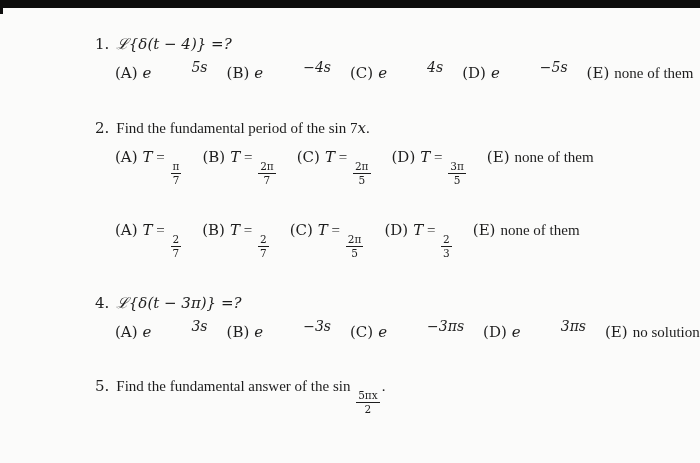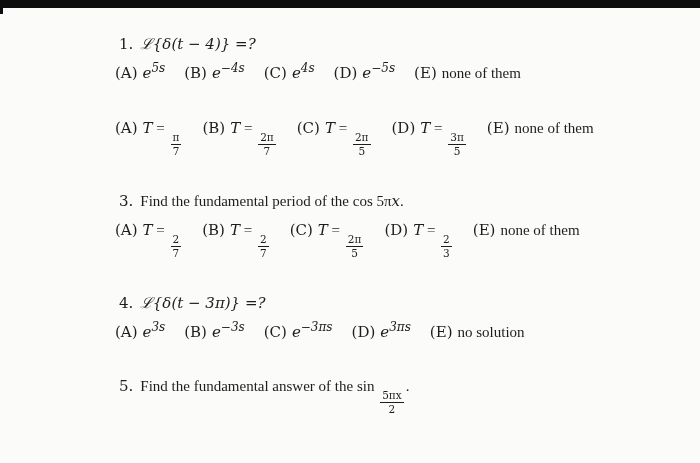--- a/index.html
+++ b/index.html
@@ -42,21 +42,20 @@
   .question {
     margin-top: 34px;
     margin-left: 17px;
   }
   .question.first {
     margin-top: 13px;
   }
   .prompt {
     margin-bottom: 9px;
     white-space: nowrap;
-    margin-left: 24px;
   }
   .qnum {
     margin-right: 7px;
   }
   .options-line {
     margin-left: 20px;
     white-space: nowrap;
   }
   .option {
     margin-right: 19px;
@@ -66,23 +65,24 @@
     margin-right: 5px;
   }
   .math {
     font-style: italic;
   }
   .txt {
     font-style: normal;
     font-family: Liberation Serif, serif;
   }
   sup {
-    font-size: 12px;
+    font-size: 14px;
     line-height: 0;
     font-style: italic;
+    margin-left: 40px;
   }
   .frac {
     display: inline-flex;
     flex-direction: column;
     align-items: center;
     vertical-align: -8px;
     line-height: 1.05;
     font-size: 10.5px;
     margin: 0 2px;
   }
@@ -100,36 +100,36 @@
 <div class="top-bar"></div>
 <div class="left-notch"></div>
 
 <div class="page">
   <div id="question-list">
       <div class="question first">
         <div class="prompt"><span class="qnum">1.</span><span class="math">ℒ{δ(t − 4)} =?</span></div>
         <div class="options-line"><span class="option"><span class="opt-label">(A)</span><span class="math">e<sup>5s</sup></span></span><span class="option"><span class="opt-label">(B)</span><span class="math">e<sup>−4s</sup></span></span><span class="option"><span class="opt-label">(C)</span><span class="math">e<sup>4s</sup></span></span><span class="option"><span class="opt-label">(D)</span><span class="math">e<sup>−5s</sup></span></span><span class="option"><span class="opt-label">(E)</span><span class="txt">none of them</span></span></div>
       </div>
       <div class="question">
+        <div class="prompt"><span class="qnum">2.</span><span class="txt">Find the fundamental period of the sin 7</span><span class="math">x</span><span class="txt">.</span></div>
         <div class="options-line"><span class="option"><span class="opt-label">(A)</span><span class="math">T</span><span class="txt"> = </span><span class="frac">
               <span class="num">π</span>
               <span class="den">7</span>
             </span></span><span class="option"><span class="opt-label">(B)</span><span class="math">T</span><span class="txt"> = </span><span class="frac">
               <span class="num">2π</span>
               <span class="den">7</span>
             </span></span><span class="option"><span class="opt-label">(C)</span><span class="math">T</span><span class="txt"> = </span><span class="frac">
               <span class="num">2π</span>
               <span class="den">5</span>
             </span></span><span class="option"><span class="opt-label">(D)</span><span class="math">T</span><span class="txt"> = </span><span class="frac">
               <span class="num">3π</span>
               <span class="den">5</span>
             </span></span><span class="option"><span class="opt-label">(E)</span><span class="txt">none of them</span></span></div>
       </div>
       <div class="question">
-        <div class="prompt"><span class="qnum">3.</span><span class="txt">Find the fundamental period of the cos 5π</span><span class="math">x</span><span class="txt">.</span></div>
         <div class="options-line"><span class="option"><span class="opt-label">(A)</span><span class="math">T</span><span class="txt"> = </span><span class="frac">
               <span class="num">2</span>
               <span class="den">7</span>
             </span></span><span class="option"><span class="opt-label">(B)</span><span class="math">T</span><span class="txt"> = </span><span class="frac">
               <span class="num">2</span>
               <span class="den">7</span>
             </span></span><span class="option"><span class="opt-label">(C)</span><span class="math">T</span><span class="txt"> = </span><span class="frac">
               <span class="num">2π</span>
               <span class="den">5</span>
             </span></span><span class="option"><span class="opt-label">(D)</span><span class="math">T</span><span class="txt"> = </span><span class="frac">

